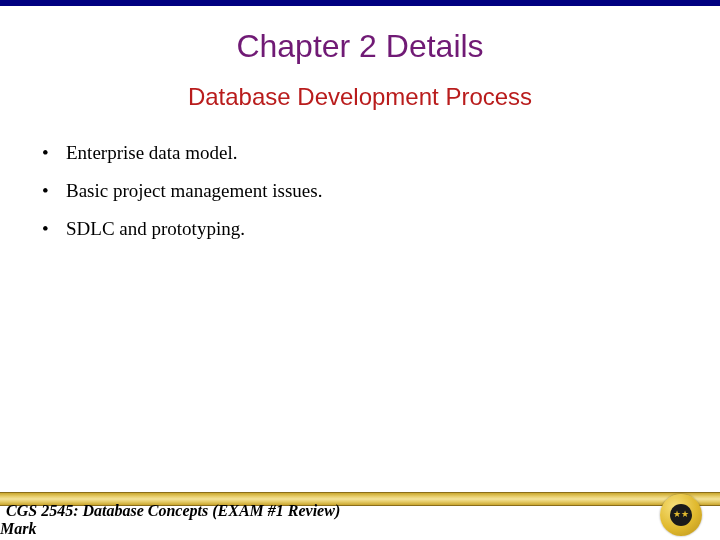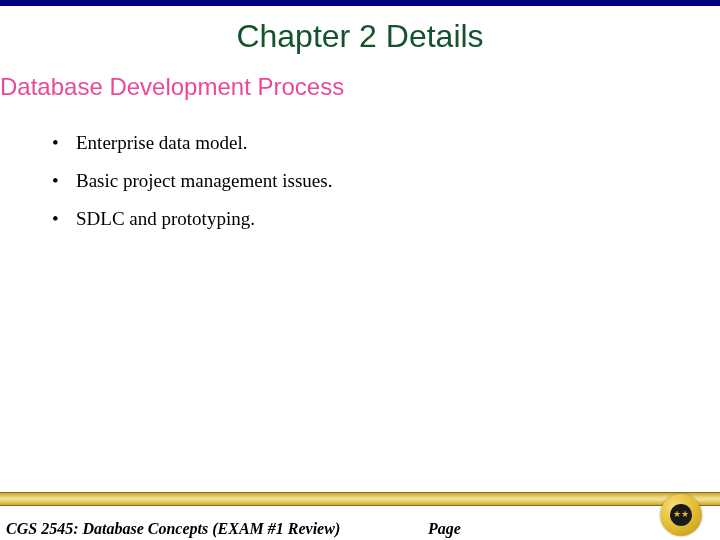--- a/index.html
+++ b/index.html
@@ -12,35 +12,35 @@
     overflow: hidden;
   }
   .top-bar {
     height: 6px;
     background: #000080;
     width: 100%;
   }
   .title {
     font-family: Arial, Helvetica, sans-serif;
     font-size: 32px;
-    color: #14532d;
+    color: #701a75;
     text-align: center;
-    margin-top: 12px;
+    margin-top: 22px;
     font-weight: 400;
   }
   .subtitle {
     font-family: Arial, Helvetica, sans-serif;
     font-size: 24px;
-    color: #ec4899;
-    text-align: left;
+    color: #b91c1c;
+    text-align: center;
     margin-top: 18px;
     font-weight: 400;
   }
   .content {
-    padding: 30px 46px 0 48px;
+    padding: 30px 46px 0 38px;
   }
   ul.bullets {
     list-style: none;
   }
   ul.bullets li {
     position: relative;
     padding-left: 28px;
     font-size: 19px;
     line-height: 1.25;
     margin-bottom: 14px;
@@ -77,20 +77,21 @@
     bottom: 2px;
     left: 0;
     right: 0;
     display: flex;
     align-items: baseline;
     font-family: "Times New Roman", Times, serif;
     font-weight: bold;
     font-style: italic;
     font-size: 16px;
     color: #000;
+    flex-direction: column;
   }
   .footer-left { padding-left: 6px; flex: 0 0 auto; width: 428px; }
   .footer-page { flex: 0 0 auto; width: 140px; }
   .footer-right { flex: 0 0 auto; }
   .logo {
     position: absolute;
     right: 18px;
     bottom: 4px;
     width: 42px;
     height: 42px;
@@ -127,21 +128,21 @@
   </ul>
   <div class="spacer"></div>
   <ul class="bullets">
   </ul>
 </div>
 
 <div class="footer-area">
   <div class="gold-bar"></div>
   <div class="footer-text">
     <span class="footer-left">CGS 2545: Database Concepts  (EXAM #1 Review)</span>
-    <span class="footer-right">Page</span>
+    <span class="footer-right">Mark</span>
   </div>
   <div class="logo">
     <div class="logo-outer">
       <div class="logo-inner">
         <span class="logo-star">★★</span>
       </div>
     </div>
   </div>
 </div>
 

